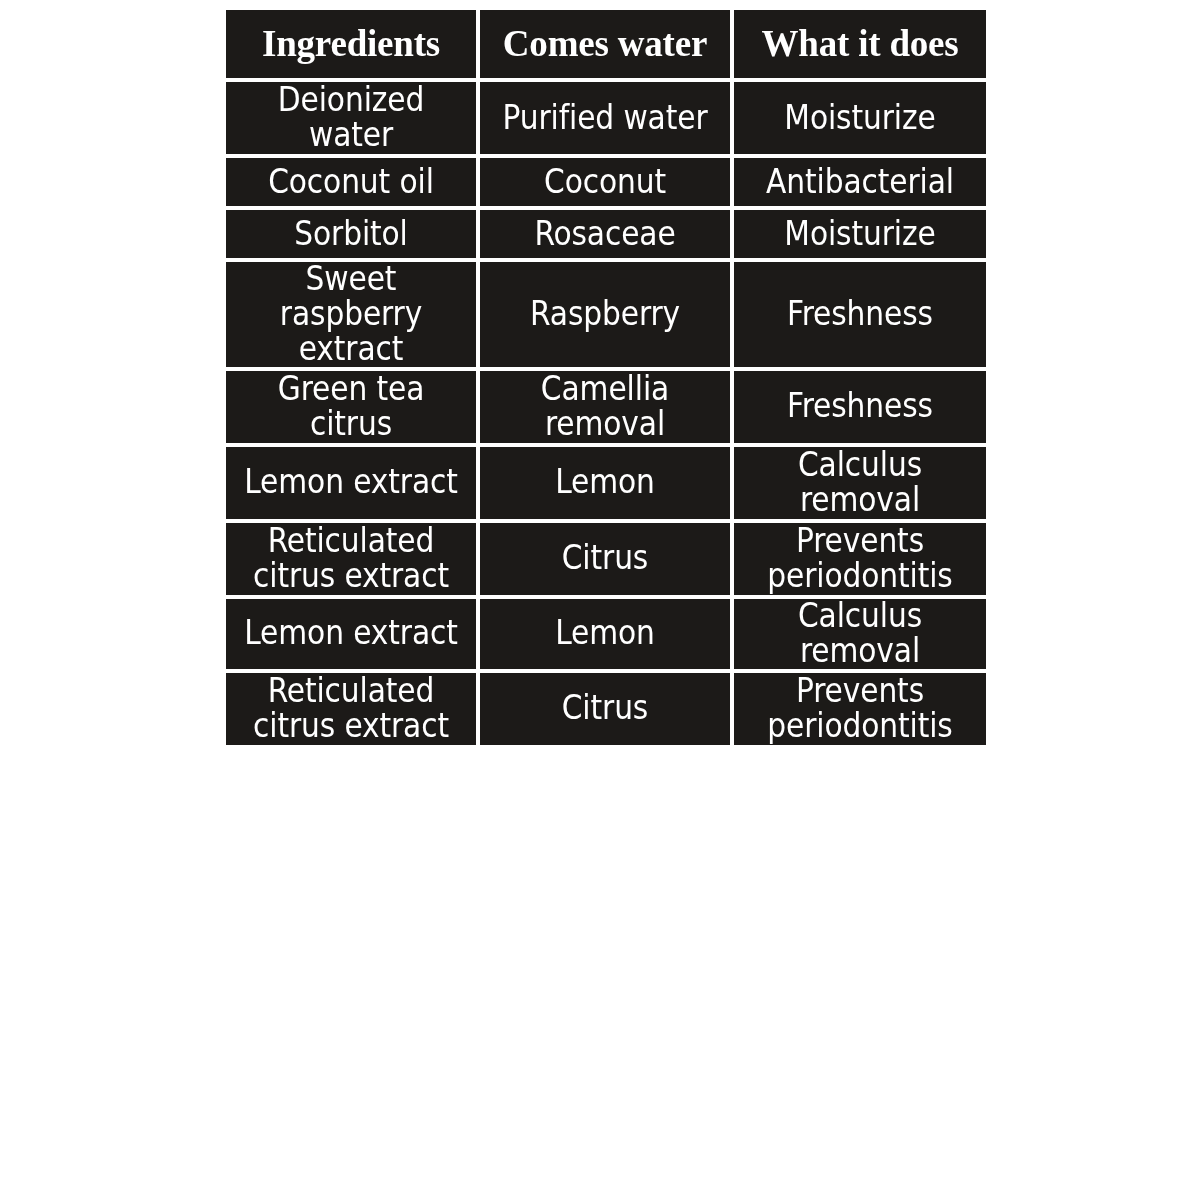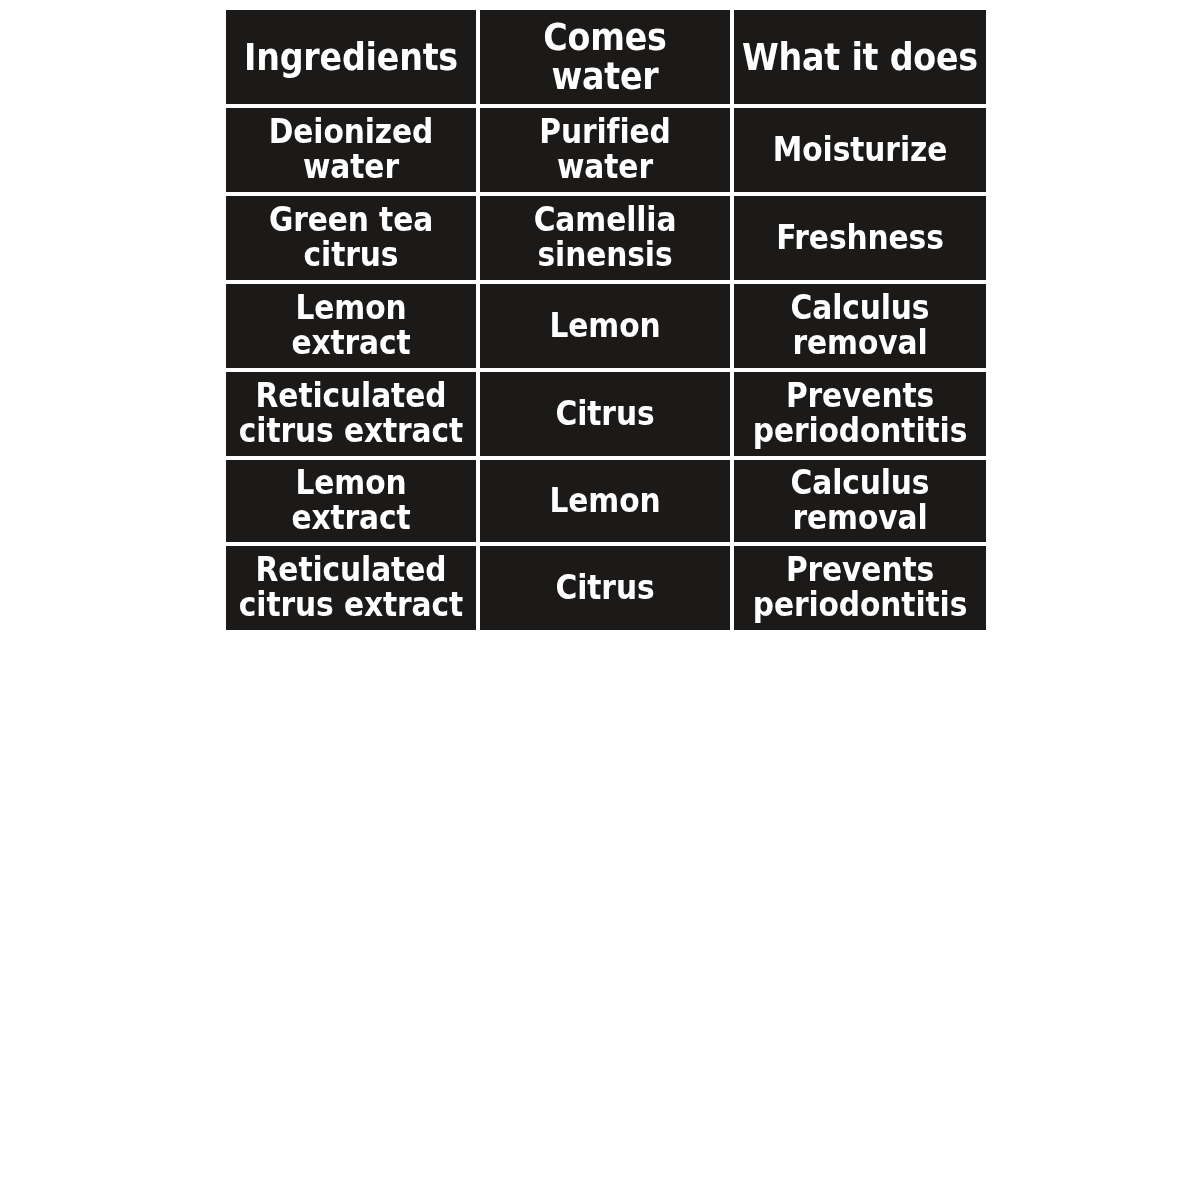--- a/index.html
+++ b/index.html
@@ -24,30 +24,31 @@
     border-spacing: 4px 4px;
     width: 760px;
     table-layout: fixed;
   }
   table.ingredients th,
   table.ingredients td {
     background: #1c1a18;
     color: #ffffff;
     text-align: center;
     vertical-align: middle;
-    padding: 6px 8px;
+    padding: 0 8px;
     line-height: 1.06;
-    font-weight: 700;
+    font-weight: 400;
   }
   table.ingredients th {
     font-weight: 700;
     font-size: 37px;
     letter-spacing: -0.2px;
     height: 52px;
     padding: 8px 6px;
+    font-family: Liberation Serif, serif;
   }
   table.ingredients td {
     font-size: 33px;
     letter-spacing: -0.1px;
   }
   col.c1 { width: 250px; }
   col.c2 { width: 250px; }
   col.c3 { width: 252px; }
   .cell-inner {
     display: block;
@@ -79,28 +80,62 @@
             <span class="cell-inner">Deionized
 water</span>
           </td>
           <td>
             <span class="cell-inner">Purified water</span>
           </td>
           <td>
             <span class="cell-inner">Moisturize</span>
           </td>
         </tr>
+        <tr class="row-h48">
+          <td>
+            <span class="cell-inner">Coconut oil</span>
+          </td>
+          <td>
+            <span class="cell-inner">Coconut</span>
+          </td>
+          <td>
+            <span class="cell-inner">Antibacterial</span>
+          </td>
+        </tr>
+        <tr class="row-h48">
+          <td>
+            <span class="cell-inner">Sorbitol</span>
+          </td>
+          <td>
+            <span class="cell-inner">Rosaceae</span>
+          </td>
+          <td>
+            <span class="cell-inner">Moisturize</span>
+          </td>
+        </tr>
+        <tr class="row-h72">
+          <td>
+            <span class="cell-inner">Sweet raspberry
+extract</span>
+          </td>
+          <td>
+            <span class="cell-inner">Raspberry</span>
+          </td>
+          <td>
+            <span class="cell-inner">Freshness</span>
+          </td>
+        </tr>
         <tr class="row-h72">
           <td>
             <span class="cell-inner">Green tea
 citrus</span>
           </td>
           <td>
             <span class="cell-inner">Camellia
-sinensis</span>
+removal</span>
           </td>
           <td>
             <span class="cell-inner">Freshness</span>
           </td>
         </tr>
         <tr class="row-h72">
           <td>
             <span class="cell-inner">Lemon extract</span>
           </td>
           <td>

